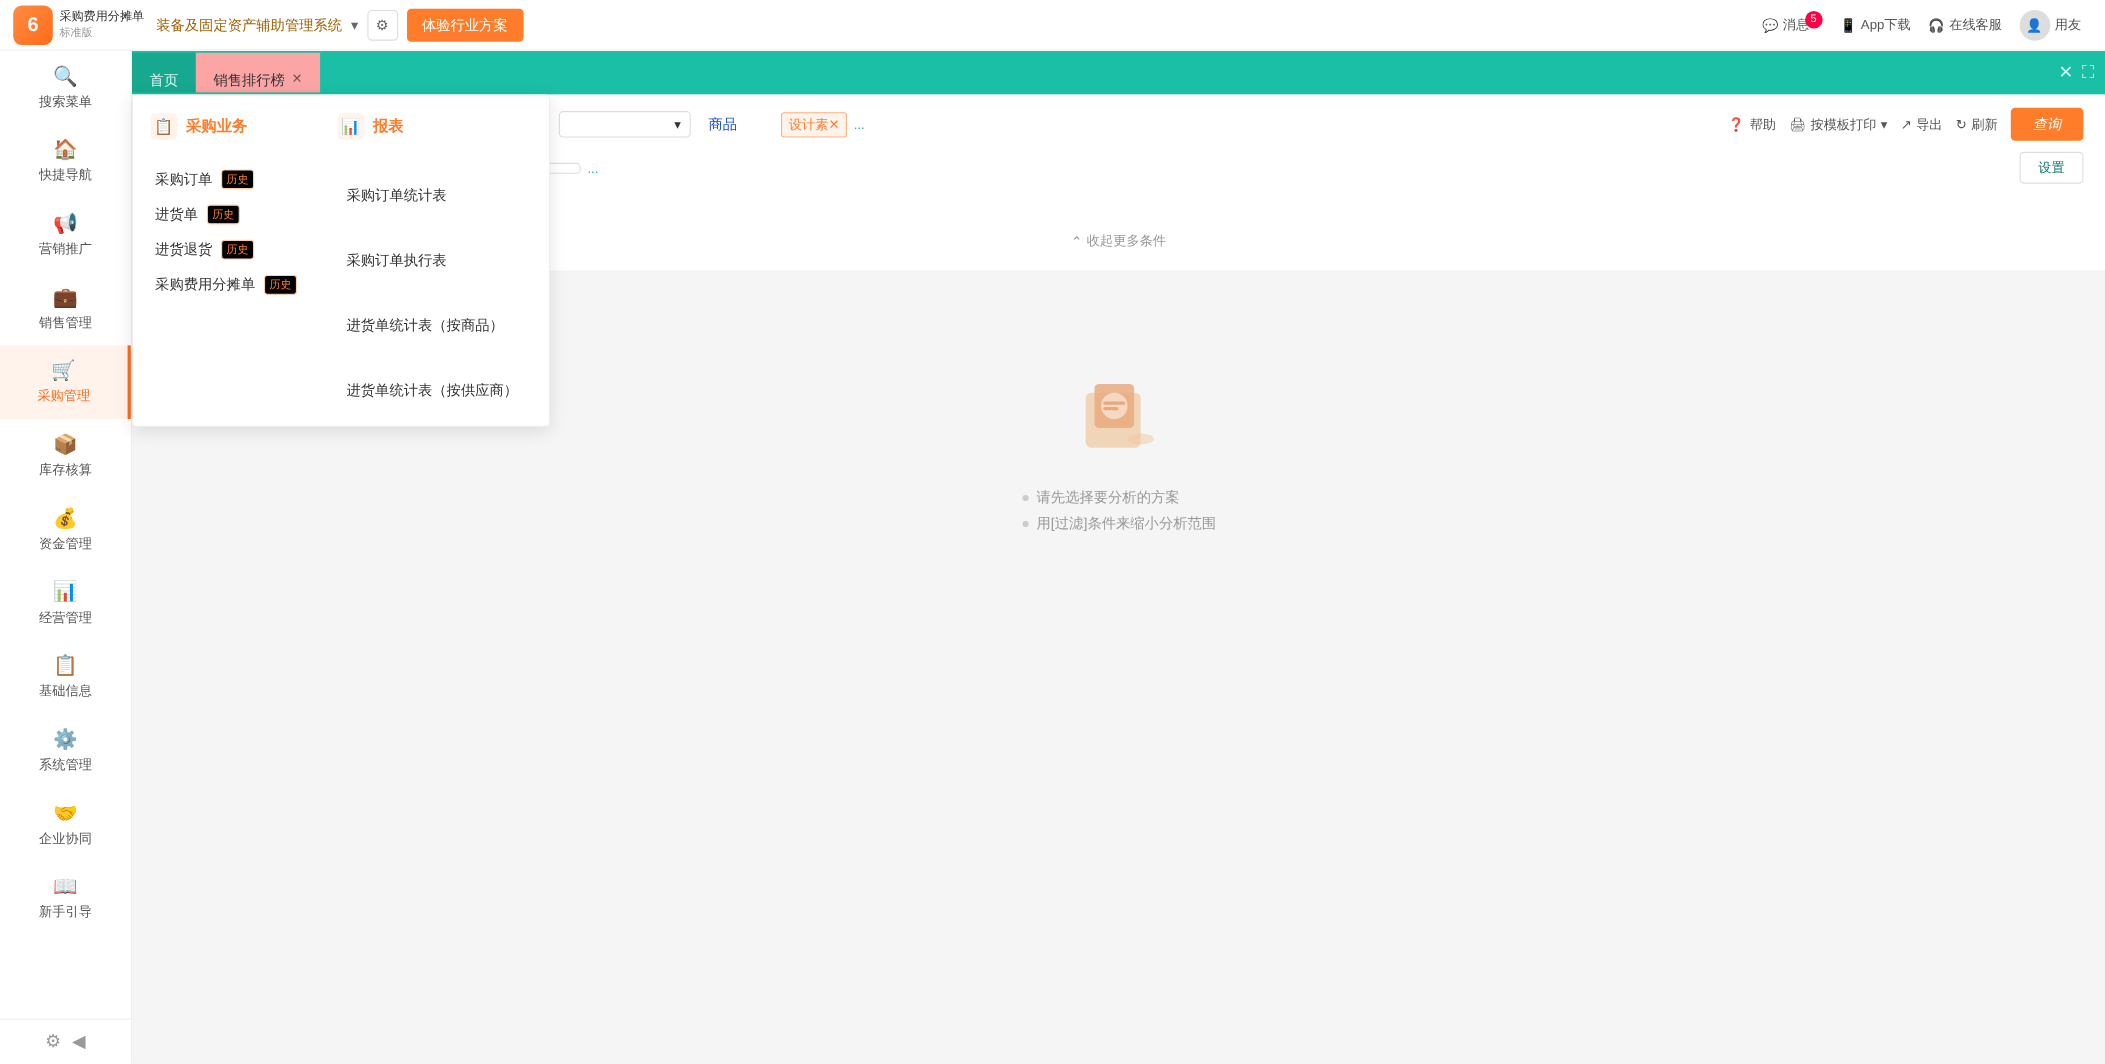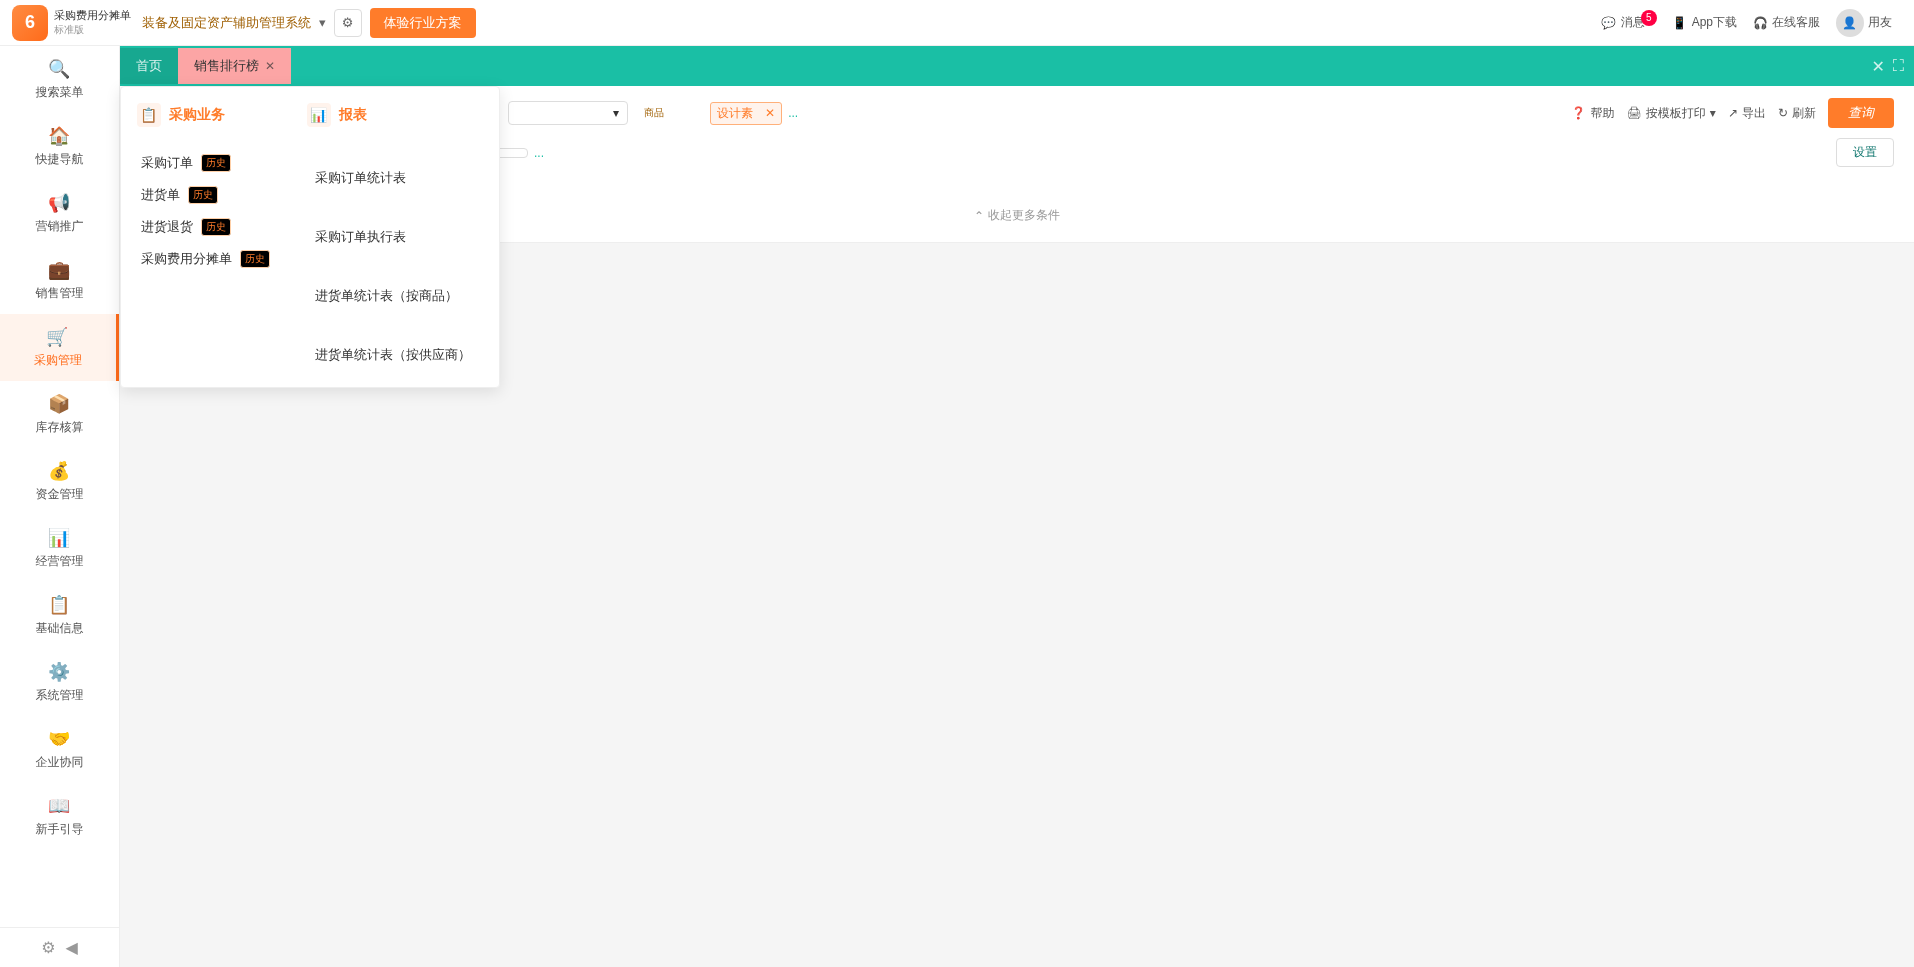--- a/index.html
+++ b/index.html
@@ -158,22 +158,22 @@
       height: 40px;
       background: #1abfa5;
       display: flex;
       align-items: center;
       padding: 0 0;
       position: relative;
     }
     .tab {
       height: 36px;
       display: flex;
-      align-items: center;
-      padding: 6px 16px;
+      align-items: flex-start;
+      padding: 16px 16px;
       cursor: pointer;
       font-size: 13px;
       color: rgba(255,255,255,0.85);
       gap: 6px;
     }
     .tab.home {
       background: #17a890;
     }
     .tab.active {
       background: #fca5a5;
@@ -213,22 +213,22 @@
       flex-direction: column;
       gap: 10px;
     }
     .filter-row {
       display: flex;
       align-items: center;
       gap: 16px;
       flex-wrap: wrap;
     }
     .filter-label {
-      color: #a16207;
-      font-size: 10px;
+      color: #1d4ed8;
+      font-size: 13px;
       min-width: 60px;
     }
     .filter-control {
       display: flex;
       align-items: center;
       gap: 6px;
     }
     .filter-date-range {
       display: flex;
       align-items: center;
@@ -253,21 +253,21 @@
     }
     .tag {
       display: inline-flex;
       align-items: center;
       background: #fff3ec;
       border: 1px solid #ffb07a;
       border-radius: 3px;
       padding: 2px 6px;
       font-size: 12px;
       color: #ff7c2a;
-      gap: 12px;
+      gap: 0;
     }
     .tag-close { cursor: pointer; }
     .select-control {
       display: flex;
       align-items: center;
       gap: 4px;
       border: 1px solid #ddd;
       border-radius: 4px;
       padding: 4px 8px;
       min-width: 120px;
@@ -613,20 +613,34 @@
           <span class="more-btn">...</span>
         </div>
       </div>
 
       <div class="collapse-btn">
         <span>⌃</span>
         <span>收起更多条件</span>
       </div>
     </div>
 
+    <div class="empty-state">
+      <svg class="empty-icon" viewBox="0 0 100 100">
+        <rect x="20" y="30" width="50" height="50" rx="5" fill="#f0c8a0" opacity="0.7"></rect>
+        <rect x="28" y="22" width="36" height="40" rx="4" fill="#e8a87a" opacity="0.8"></rect>
+        <circle cx="46" cy="42" r="12" fill="#fff" opacity="0.5"></circle>
+        <rect x="36" y="38" width="20" height="3" rx="2" fill="#e8a87a"></rect>
+        <rect x="36" y="43" width="14" height="3" rx="2" fill="#e8a87a"></rect>
+        <ellipse cx="70" cy="72" rx="12" ry="5" fill="#f0c8a0" opacity="0.5"></ellipse>
+      </svg>
+      <ul class="empty-hints">
+        <li>请先选择要分析的方案</li>
+        <li>用[过滤]条件来缩小分析范围</li>
+      </ul>
+    </div>
   </div>
 </div>
 
 <div class="dropdown-overlay">
   <div class="dropdown-col">
     <div class="dropdown-col-title">
       <div class="dropdown-col-title-icon">📋</div>
       <span>采购业务</span>
     </div>
     <div class="dropdown-item">

